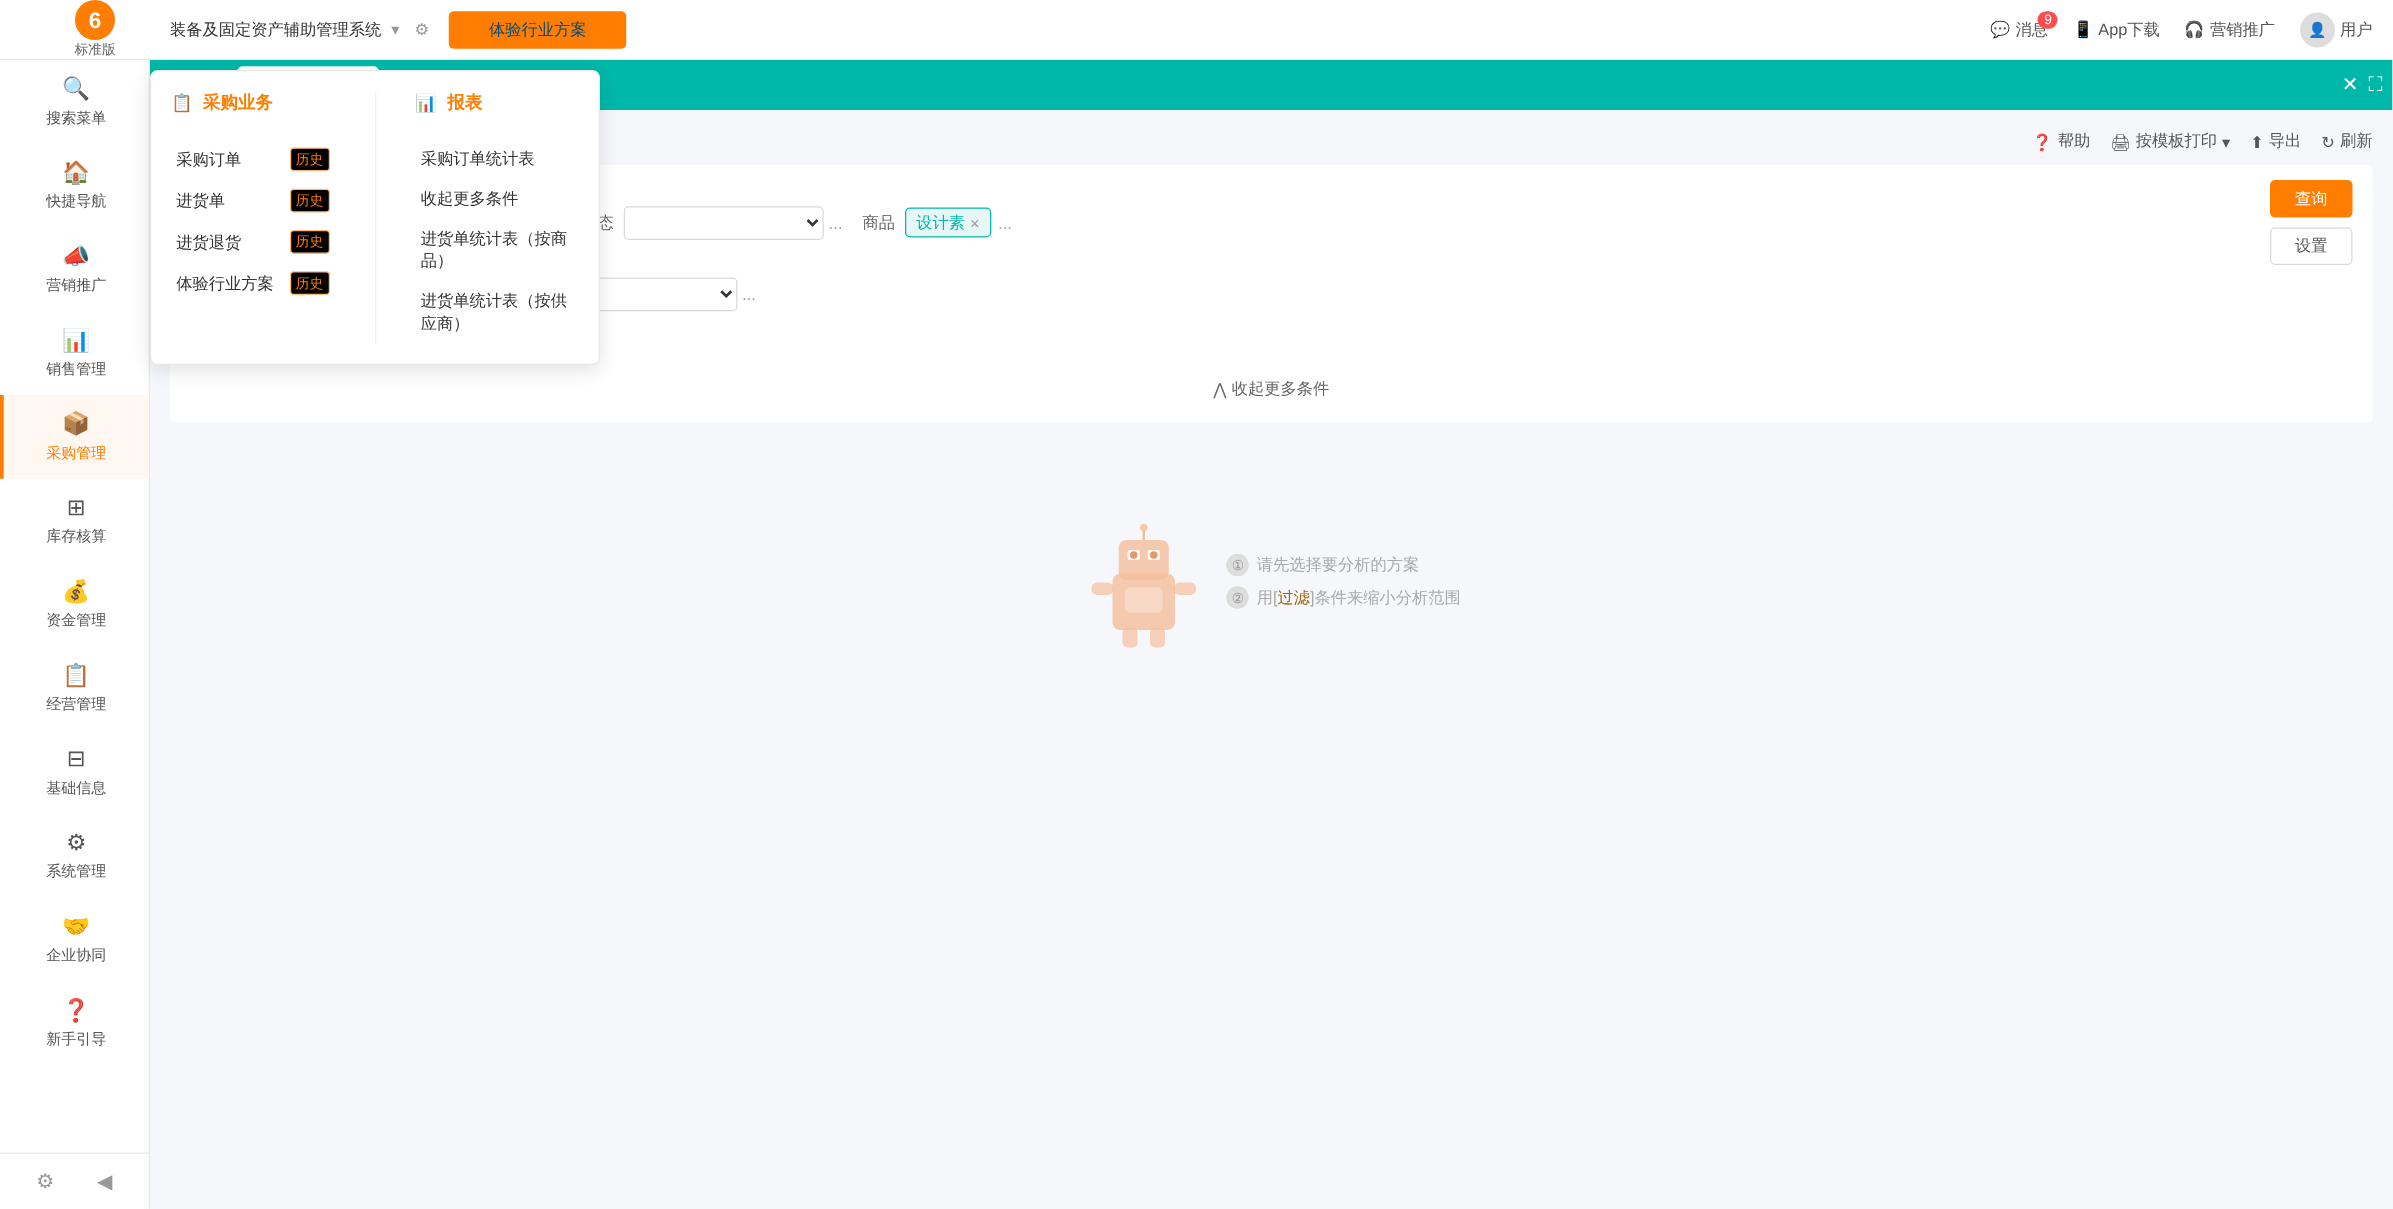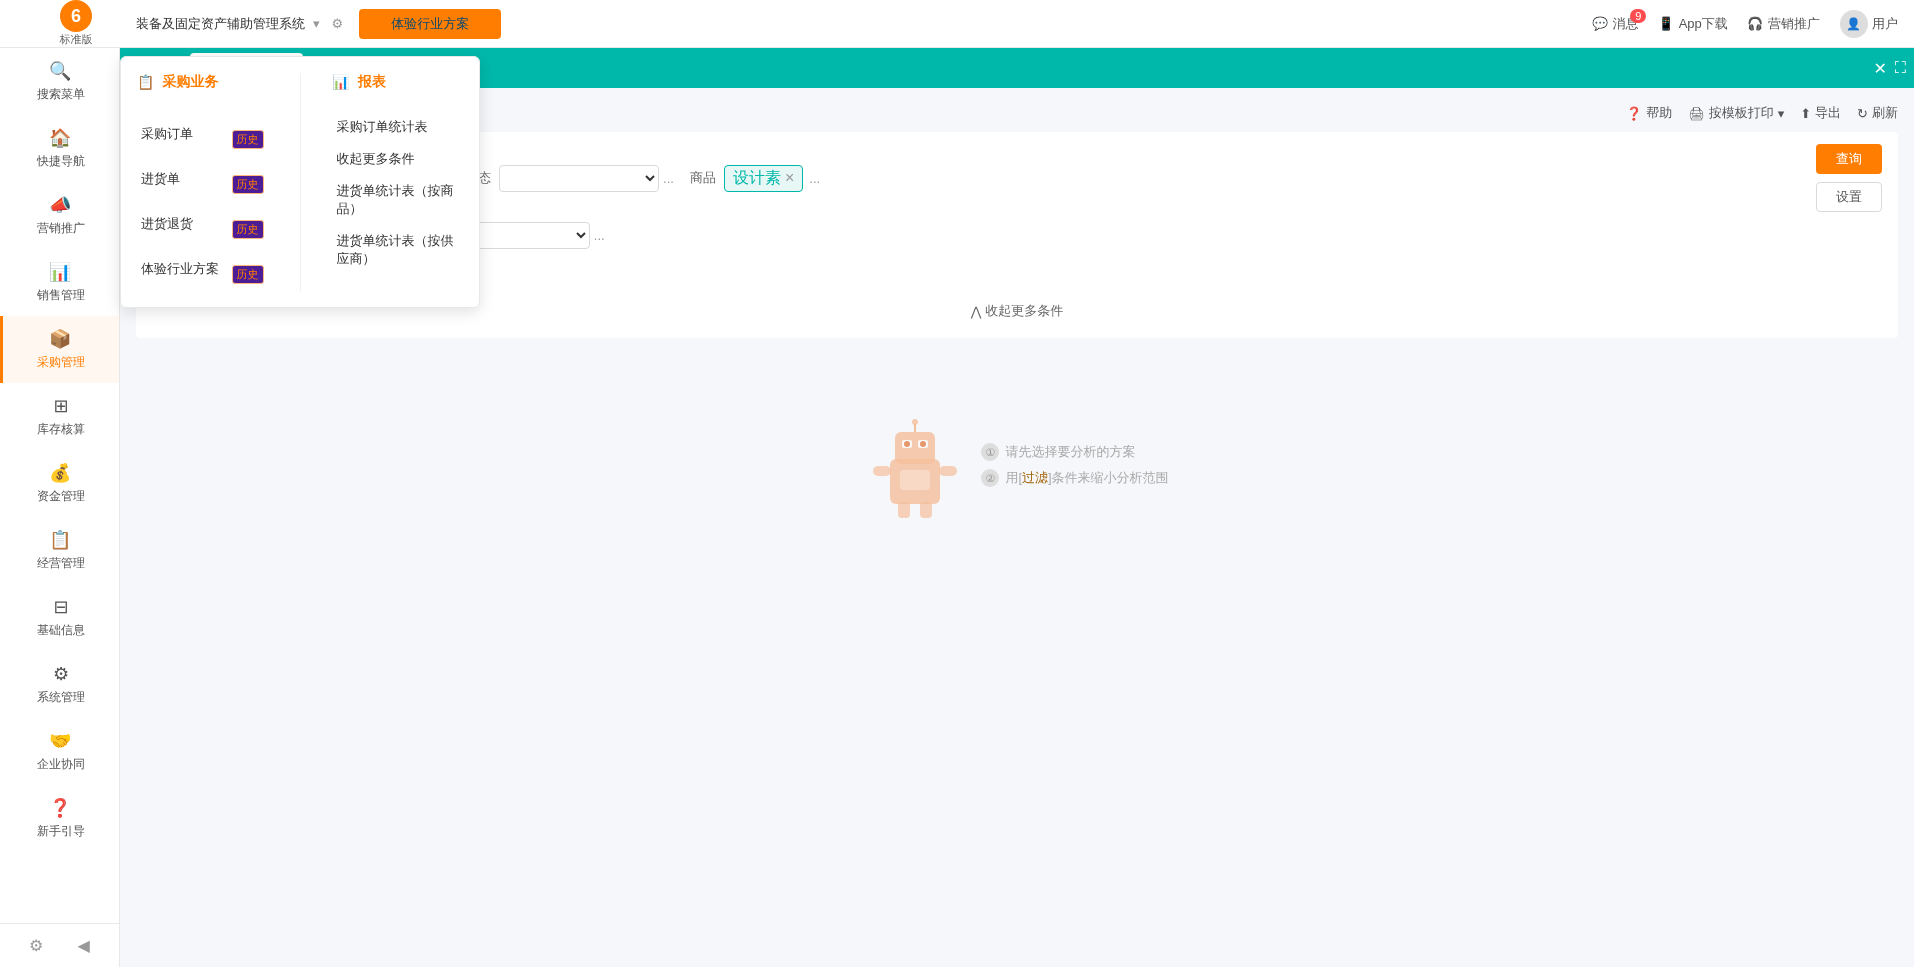--- a/index.html
+++ b/index.html
@@ -45,34 +45,34 @@
     
     .content { flex: 1; background: #f5f7fa; padding: 16px; position: relative; }
 
     
     .filter-bar { background: white; border-radius: 4px; padding: 12px 16px; margin-bottom: 16px; }
     .filter-row { display: flex; align-items: center; gap: 16px; margin-bottom: 10px; flex-wrap: wrap; }
     .filter-row:last-child { margin-bottom: 0; }
     .filter-item { display: flex; align-items: center; gap: 8px; }
     .filter-label { color: #666; font-size: 13px; white-space: nowrap; }
     .filter-select { border: 1px solid #d9d9d9; border-radius: 4px; padding: 4px 24px 4px 8px; font-size: 13px; color: #333; background: white; min-width: 120px; }
-    .filter-tag { background: #e6f7f5; border: 1px solid #00b8a9; border-radius: 4px; padding: 2px 8px; font-size: 16px; color: #00b8a9; display: flex; align-items: center; gap: 4px; }
+    .filter-tag { background: #e6f7f5; border: 1px solid #00b8a9; border-radius: 4px; padding: 2px 8px; font-size: 13px; color: #00b8a9; display: flex; align-items: center; gap: 4px; }
     .filter-tag .tag-close { cursor: pointer; color: #999; }
     .filter-dots { color: #999; cursor: pointer; }
     .toolbar-btn { display: flex; align-items: center; gap: 4px; color: #555; font-size: 13px; cursor: pointer; }
     .btn-primary { background: #ff7d00; color: white; border: none; padding: 6px 20px; border-radius: 4px; font-size: 13px; cursor: pointer; }
     .btn-default { background: white; color: #555; border: 1px solid #d9d9d9; padding: 5px 16px; border-radius: 4px; font-size: 13px; cursor: pointer; }
     .collapse-btn { display: flex; align-items: center; justify-content: center; gap: 4px; color: #666; font-size: 13px; cursor: pointer; padding: 6px 0; }
 
     
     .dropdown-menu { position: absolute; top: 56px; left: 120px; background: white; border: 1px solid #e8e8e8; border-radius: 6px; box-shadow: 0 4px 16px rgba(0,0,0,0.12); width: 360px; z-index: 200; padding: 16px; display: flex; gap: 24px; }
     .dropdown-col { flex: 1; }
     .dropdown-col-title { display: flex; align-items: center; gap: 8px; font-size: 14px; font-weight: 600; color: #ff7d00; margin-bottom: 12px; padding-bottom: 8px; }
     .dropdown-item { display: flex; align-items: center; justify-content: space-between; padding: 7px 4px; color: #333; font-size: 13px; cursor: pointer; border-radius: 4px; }
-    .dropdown-item .history-badge { background: #4c1d95; border: 1px solid #ffb97a; color: #ff7d00; border-radius: 3px; padding: 1px 4px; font-size: 11px; margin-top: 12px; }
+    .dropdown-item .history-badge { background: #000000; border: 1px solid #ffb97a; color: #ff7d00; border-radius: 3px; padding: 1px 4px; font-size: 11px; }
     .dropdown-divider { width: 1px; background: #f0f0f0; margin: 0 8px; }
 
     
     .robot-container { display: flex; flex-direction: row; align-items: center; justify-content: center; gap: 16px; padding: 60px 0; }
     .robot-svg { opacity: 0.7; }
     .hint-list { list-style: none; }
     .hint-list li { color: #aaa; font-size: 13px; margin-bottom: 8px; display: flex; align-items: center; gap: 6px; }
     .hint-list li .num { width: 18px; height: 18px; border-radius: 50%; background: #ddd; display: inline-flex; align-items: center; justify-content: center; font-size: 11px; color: #999; }
     .hint-list li .hl { color: #a16207; }
   </style>

